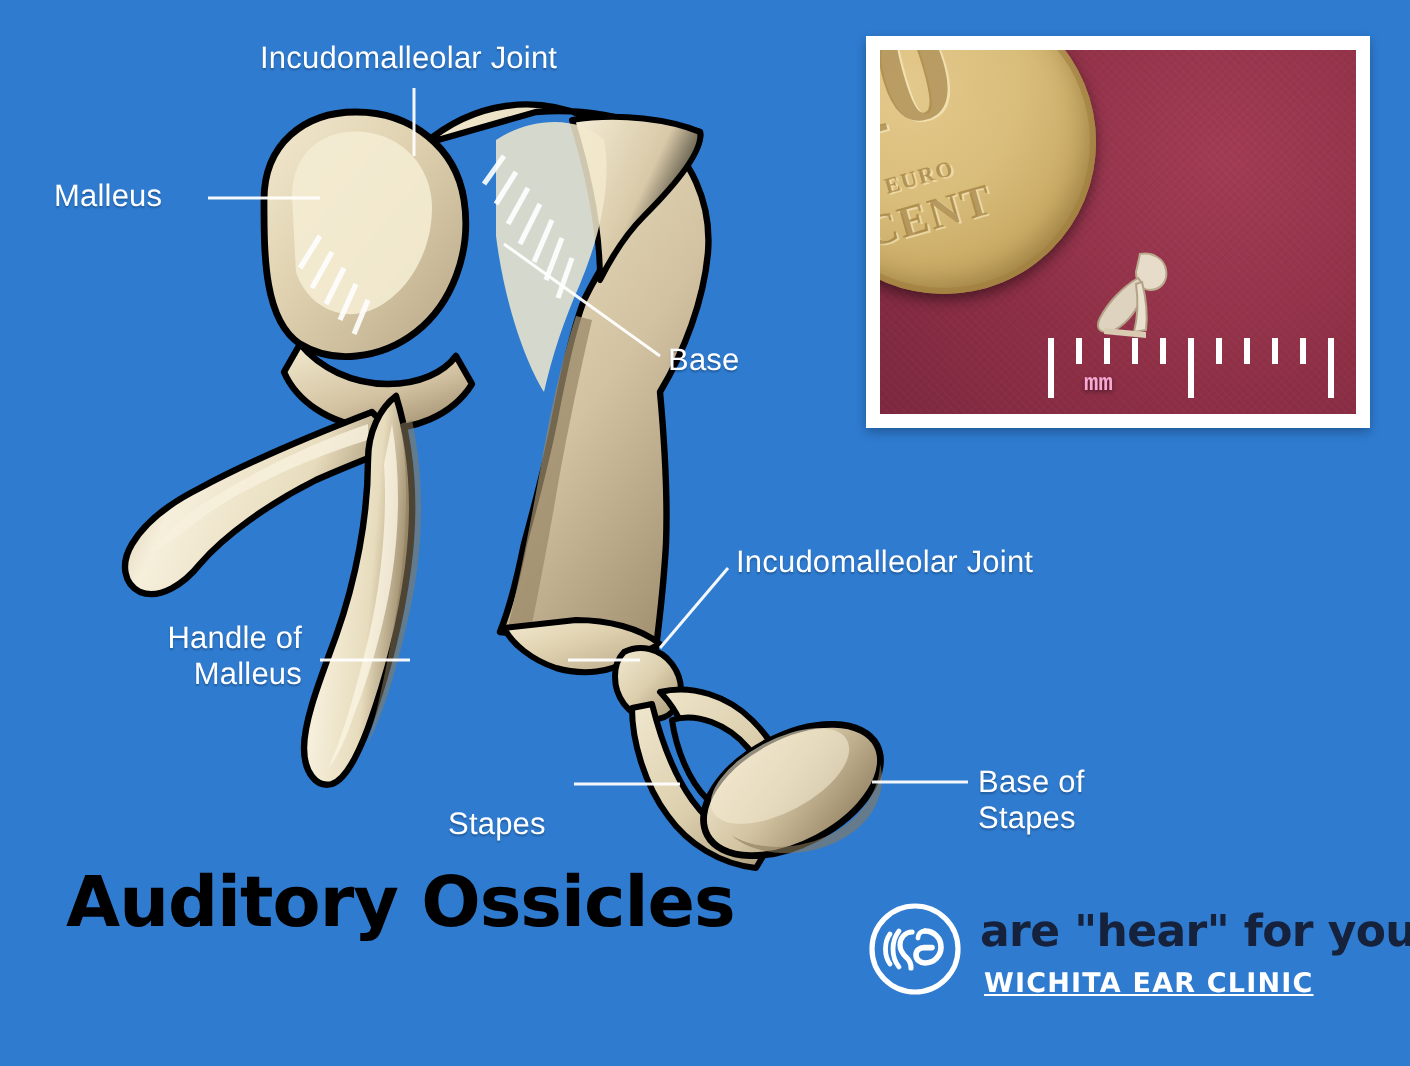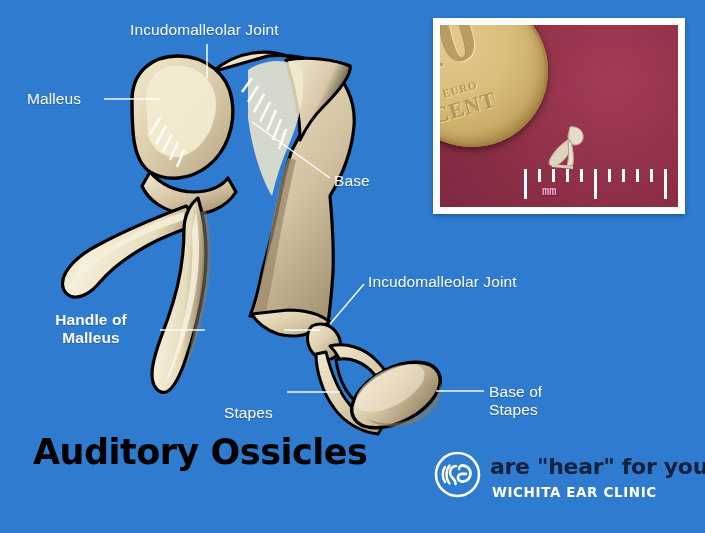--- a/index.html
+++ b/index.html
@@ -15,21 +15,21 @@
   .lbl{
     position:absolute;
     color:#ffffff;
     font-family:"Liberation Sans",sans-serif;
     font-size:15.5px;
     line-height:18px;
     white-space:pre-line;
     letter-spacing:.1px;
     text-shadow:0 1px 1px rgba(0,0,0,.25);
   }
-  .lbl.c{text-align:center;font-weight:bold;}
+  .lbl.c{text-align:right;}
 
   
   #inset{
     position:absolute;left:433px;top:18px;width:252px;height:196px;
     background:#ffffff;
     padding:7px 7px 7px 7px;
     box-sizing:border-box;
     box-shadow:0 2px 5px rgba(0,0,0,.28);
   }
   #photo{
@@ -112,20 +112,21 @@
     font-family:"DejaVu Sans",sans-serif;
     font-size:22px;font-weight:700;letter-spacing:-.3px;
     white-space:nowrap;
   }
   #logo .clinic{
     position:absolute;left:58px;top:33px;
     color:#ffffff;
     font-family:"DejaVu Sans",sans-serif;
     font-size:13.5px;font-weight:700;letter-spacing:.6px;
     white-space:nowrap;
+    text-decoration:underline;
   }
 </style>
 </head>
 <body style="background: rgb(46, 123, 208);">
 
 <div id="stage">
 
   <svg id="art" width="705" height="533" viewBox="0 0 705 533">
     <defs>
       <linearGradient id="boneA" x1="0" y1="0" x2="1" y2="1">

